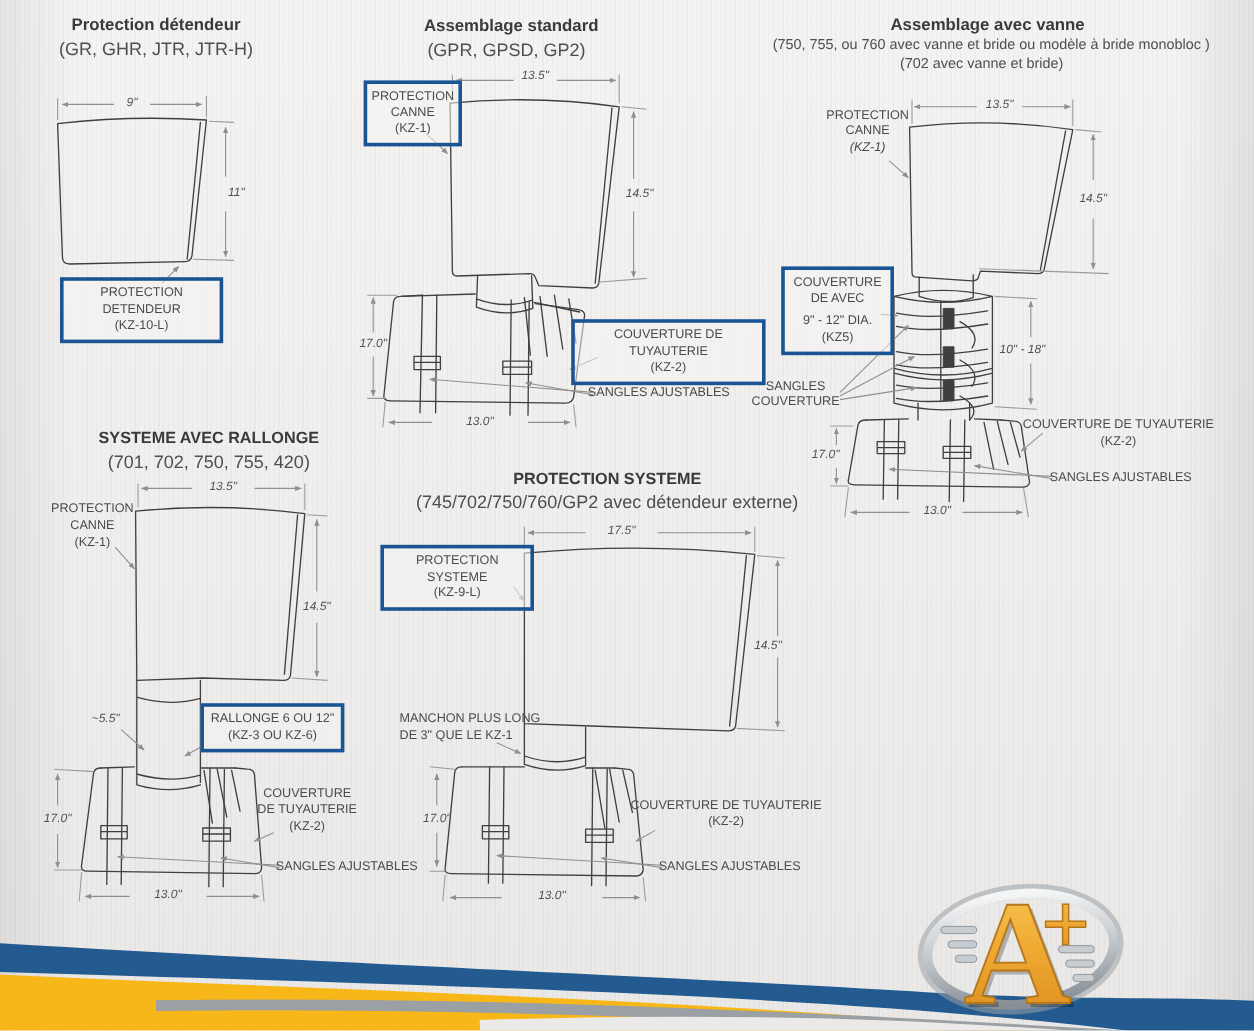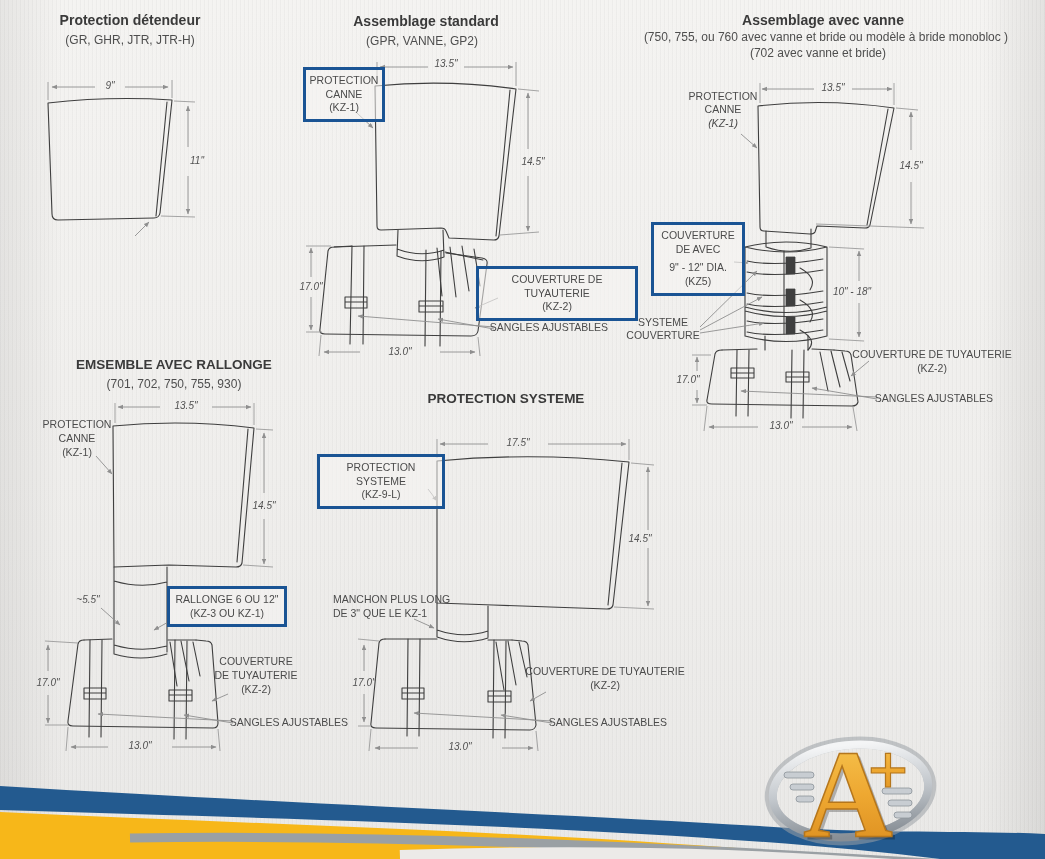--- a/index.html
+++ b/index.html
@@ -9,21 +9,21 @@
       linear-gradient(90deg, rgba(0,0,0,.06), rgba(0,0,0,0) 6%, rgba(0,0,0,0) 94%, rgba(0,0,0,.07)),
       repeating-linear-gradient(90deg, rgba(130,130,130,.06) 0 1px, rgba(255,255,255,.07) 1px 2px, rgba(0,0,0,0) 2px 4px),
       linear-gradient(180deg,#f4f3f1 0%,#efeeec 55%,#e9e8e6 100%);}
   svg{position:absolute;left:0;top:0;}
   .dark{stroke:#3f3f3f;fill:none;stroke-width:1.1;stroke-linejoin:round;stroke-linecap:round;}
   .fillD{stroke:#3f3f3f;fill:#3f3f3f;stroke-width:.8;}
   .lt{stroke:#9b9b9b;fill:none;stroke-width:.9;}
   .dima{stroke:#8f8f8f;fill:none;stroke-width:.9;marker-end:url(#arr);}
   .t{position:absolute;transform:translateX(-50%);font-weight:bold;font-size:14px;color:#3a3a3a;white-space:nowrap;}
   .t2{font-size:13.5px;}
-  .s{position:absolute;transform:translateX(-50%);font-size:12px;color:#4e4e4e;white-space:nowrap;}
+  .s{position:absolute;transform:translateX(-50%);font-size:15px;color:#4e4e4e;white-space:nowrap;}
   .lbl{position:absolute;transform:translate(-50%,-50%);font-size:10.5px;color:#4b4b4b;white-space:nowrap;line-height:1;}
   .lft{transform:translate(0,-50%);}
   .i{font-style:italic;}
   .dim{position:absolute;transform:translate(-50%,-50%);font-size:10px;font-style:italic;color:#525252;white-space:nowrap;line-height:1;}
   .bluebox{position:absolute;border:3px solid #1a5494;background:rgba(245,244,242,.55);
     text-align:center;font-size:10.5px;line-height:1.3;color:#4b4b4b;padding:4px 2px;}
   .bluebox .gap{margin-top:5px;}
 </style>
 </head>
 <body>
@@ -159,56 +159,61 @@
     <path class="dima" d="M414,619 L434,628"></path>
     <path class="dima" d="M546,692 L530,701"></path>
     <path class="dima" d="M552,721 L414,713"></path>
         <path class="dima" d="M552,723 L501,715"></path>
   </g>
 </svg>
 
 <div class="t" style="left:130px;top:12px">Protection détendeur</div>
 <div class="s" style="left:130px;top:33px">(GR, GHR, JTR, JTR-H)</div>
 <div class="t" style="left:426px;top:13px">Assemblage standard</div>
-<div class="s" style="left:422px;top:34px">(GPR, VANNE, GP2)</div>
+<div class="s" style="left:422px;top:34px">(GPR, GPSD, GP2)</div>
 <div class="t" style="left:823px;top:12px">Assemblage avec vanne</div>
 <div class="s" style="left:826px;top:30px;font-size:12px">(750, 755, ou 760 avec vanne et bride ou modèle à bride monobloc )</div>
 <div class="s" style="left:818px;top:46px;font-size:12px">(702 avec vanne et bride)</div>
-<div class="t t2" style="left:174px;top:357px">EMSEMBLE AVEC RALLONGE</div>
-<div class="s" style="left:174px;top:377px">(701, 702, 750, 755, 930)</div>
+<div class="t t2" style="left:174px;top:357px">SYSTEME AVEC RALLONGE</div>
+<div class="s" style="left:174px;top:377px">(701, 702, 750, 755, 420)</div>
 <div class="t t2" style="left:506px;top:391px">PROTECTION SYSTEME</div>
-
+<div class="s" style="left:506px;top:410px">(745/702/750/760/GP2 avec détendeur externe)</div>
+
+<div class="bluebox" style="left:50px;top:231px;width:126px">
+  <div>PROTECTION DETENDEUR</div>
+  <div>(KZ-10-L)</div>
+</div>
 <div class="bluebox" style="left:303px;top:67px;width:72px">
   <div>PROTECTION</div>
   <div>CANNE</div>
   <div>(KZ-1)</div>
 </div>
 <div class="bluebox" style="left:476px;top:266px;width:152px">
   <div>COUVERTURE DE TUYAUTERIE</div>
   <div>(KZ-2)</div>
 </div>
 <div class="bluebox" style="left:651px;top:222px;width:84px">
   <div>COUVERTURE</div>
   <div>DE AVEC</div>
   <div class="gap">9" - 12" DIA.</div>
   <div>(KZ5)</div>
 </div>
 <div class="bluebox" style="left:167px;top:586px;width:110px">
   <div>RALLONGE 6 OU 12"</div>
-  <div>(KZ-3 OU KZ-1)</div>
+  <div>(KZ-3 OU KZ-6)</div>
 </div>
 <div class="bluebox" style="left:317px;top:454px;width:118px">
   <div>PROTECTION SYSTEME</div>
   <div>(KZ-9-L)</div>
 </div>
 
 <div class="lbl" style="left:723px;top:96px">PROTECTION</div>
 <div class="lbl" style="left:723px;top:109px">CANNE</div>
 <div class="lbl i" style="left:723px;top:123px">(KZ-1)</div>
-<div class="lbl" style="left:663px;top:322px">SYSTEME</div>
+<div class="lbl" style="left:663px;top:322px">SANGLES</div>
 <div class="lbl" style="left:663px;top:335px">COUVERTURE</div>
 <div class="lbl" style="left:932px;top:354px">COUVERTURE DE TUYAUTERIE</div>
 <div class="lbl" style="left:932px;top:368px">(KZ-2)</div>
 <div class="lbl" style="left:934px;top:398px">SANGLES AJUSTABLES</div>
 <div class="lbl" style="left:549px;top:327px">SANGLES AJUSTABLES</div>
 <div class="lbl" style="left:77px;top:424px">PROTECTION</div>
 <div class="lbl" style="left:77px;top:438px">CANNE</div>
 <div class="lbl" style="left:77px;top:452px">(KZ-1)</div>
 <div class="lbl" style="left:256px;top:661px">COUVERTURE</div>
 <div class="lbl" style="left:256px;top:675px">DE TUYAUTERIE</div>

